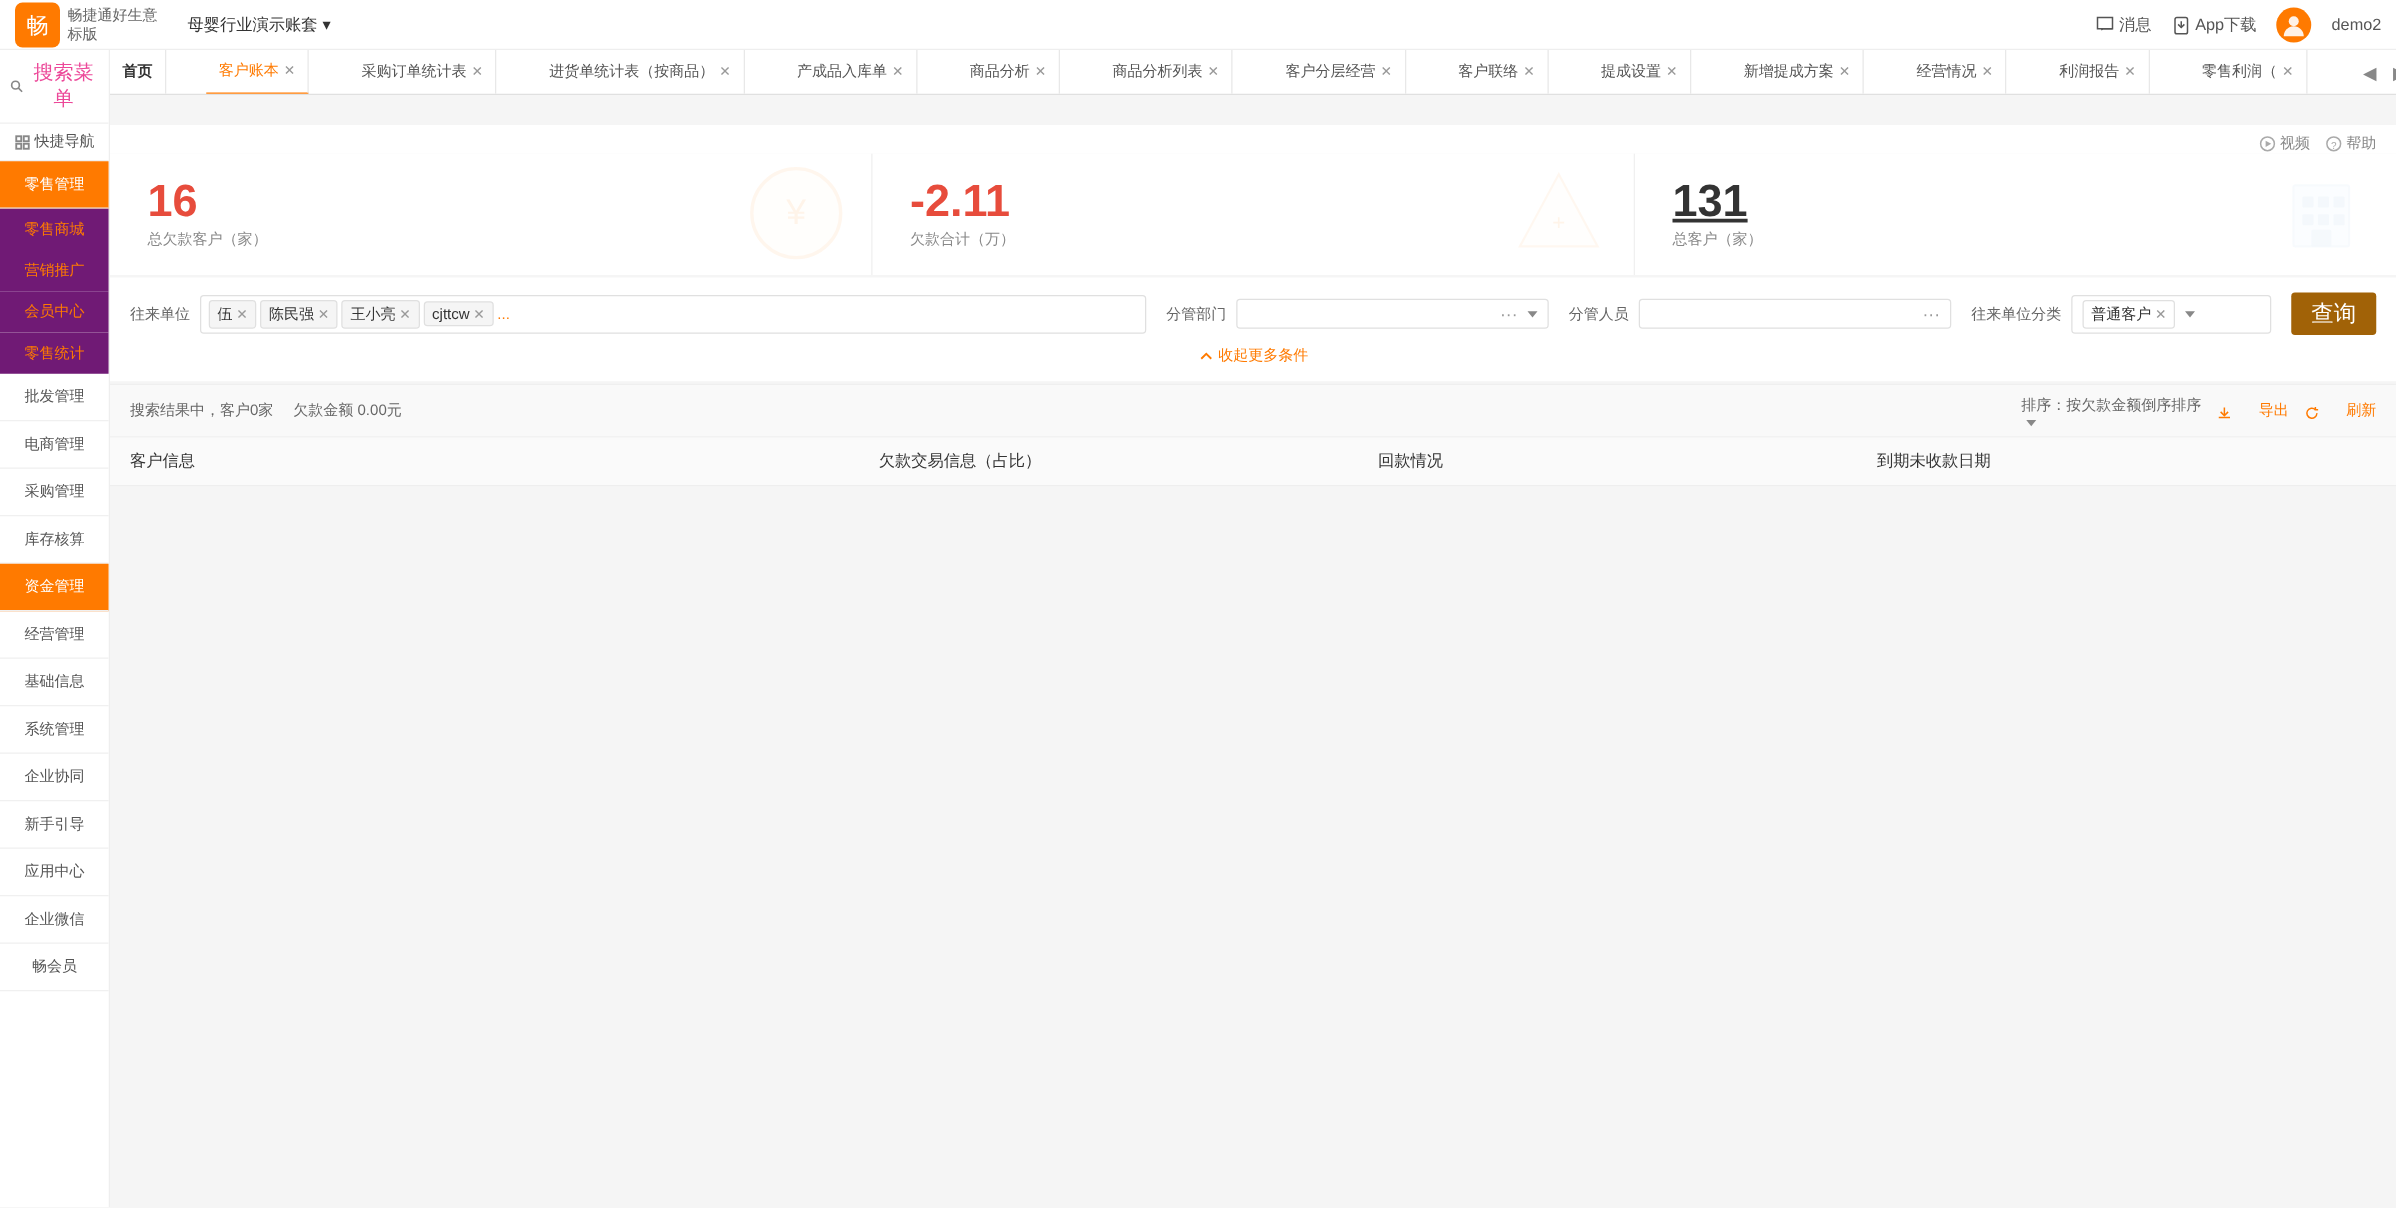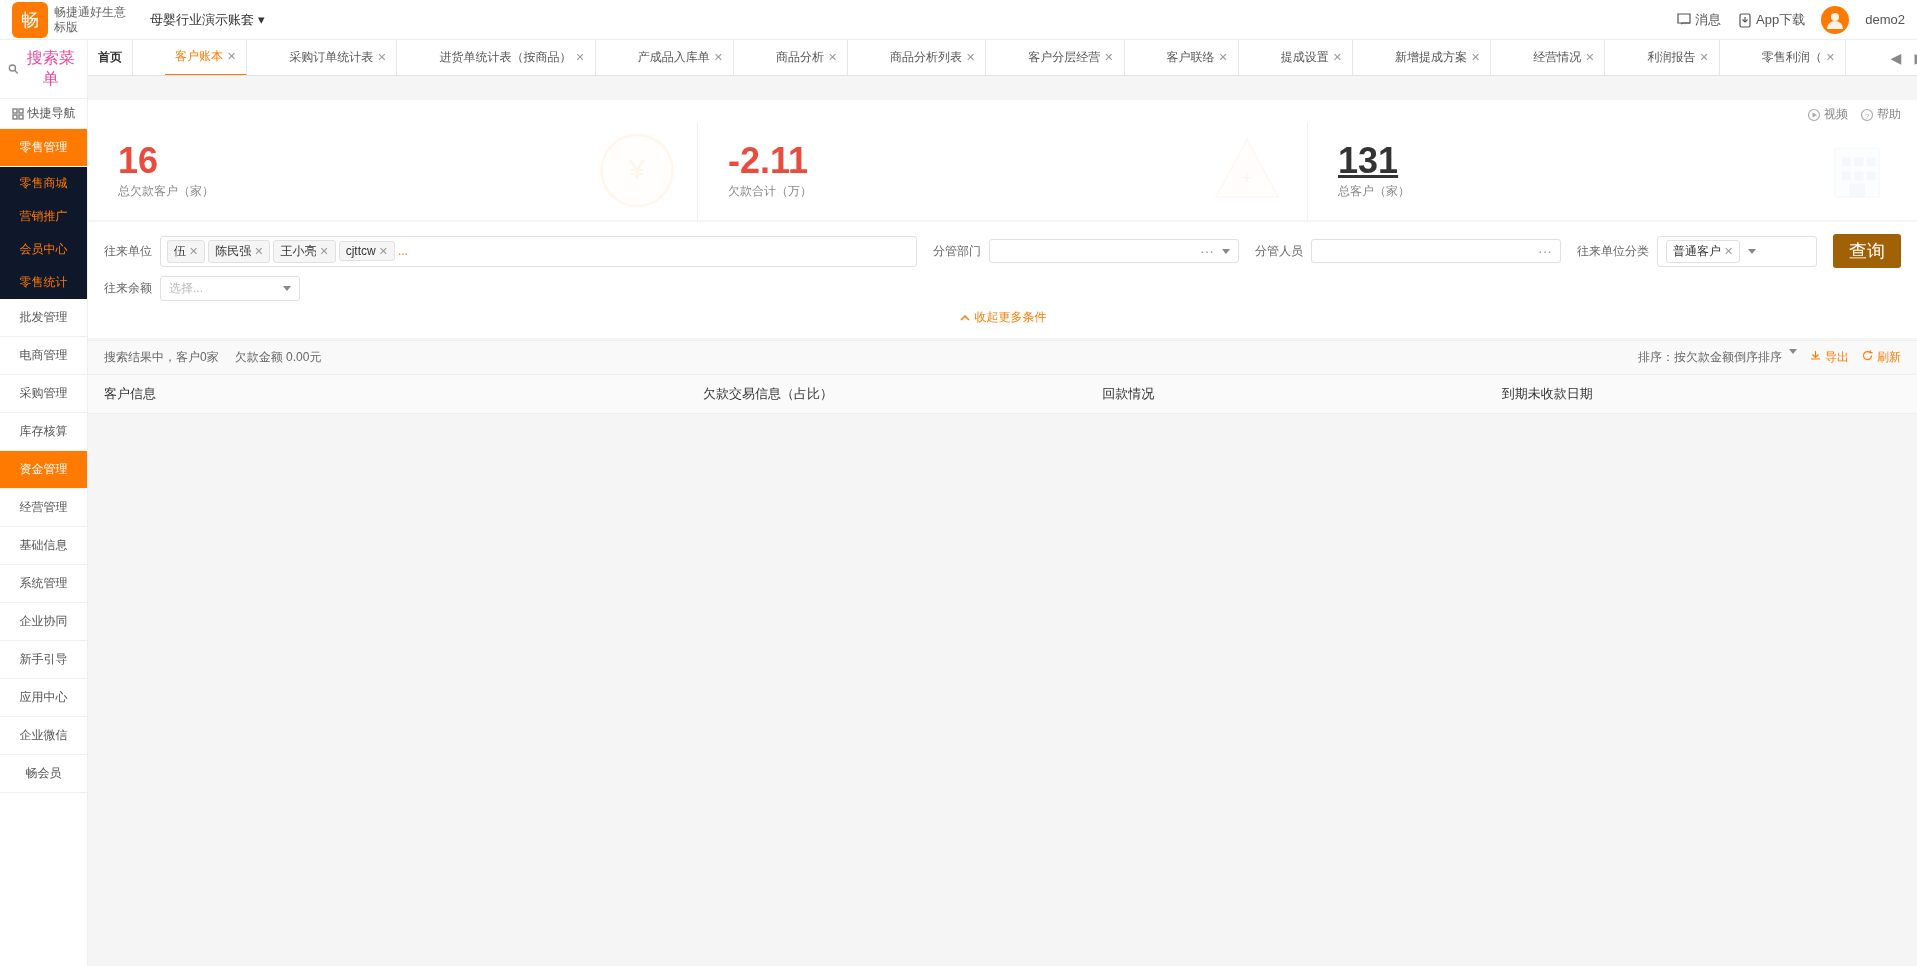--- a/index.html
+++ b/index.html
@@ -18,21 +18,21 @@
 
     
     .main-layout { display: flex; flex: 1; overflow: hidden; }
 
     
     .sidebar { width: 88px; background: #fff; border-right: 1px solid #eee; display: flex; flex-direction: column; overflow-y: auto; flex-shrink: 0; }
     .sidebar-search { padding: 8px; text-align: center; font-size: 16px; color: #ec4899; cursor: pointer; border-bottom: 1px solid #f0f0f0; display: flex; align-items: center; justify-content: center; gap: 4px; }
     .sidebar-nav { padding: 6px; text-align: center; font-size: 12px; color: #555; cursor: pointer; border-bottom: 1px solid #f0f0f0; display: flex; align-items: center; justify-content: center; gap: 4px; }
     .sidebar-item { padding: 10px 6px; text-align: center; font-size: 12px; color: #555; cursor: pointer; border-bottom: 1px solid #f0f0f0; }
     .sidebar-item.active { background: #ff7a00; color: #fff; }
-    .sidebar-sub { padding: 8px 6px; text-align: center; font-size: 12px; color: #ff7a00; cursor: pointer; background: #0f172a; }
+    .sidebar-sub { padding: 8px 6px; text-align: center; font-size: 12px; color: #ff7a00; cursor: pointer; background: #701a75; }
 
     
     .content-area { flex: 1; display: flex; flex-direction: column; overflow: hidden; }
 
     
     .tab-bar { background: #fff; display: flex; align-items: center; border-bottom: 1px solid #e0e0e0; height: 36px; flex-shrink: 0; overflow: hidden; gap: 32px; }
     .tab { display: flex; align-items: center; padding: 0 10px; height: 36px; font-size: 12px; color: #555; cursor: pointer; border-right: 1px solid #e8e8e8; white-space: nowrap; flex-shrink: 0; }
     .tab.active { background: #fff; color: #ff7a00; border-bottom: 2px solid #ff7a00; }
     .tab .tab-close { margin-left: 4px; color: #999; font-size: 11px; cursor: pointer; }
     .tab.home { color: #333; font-weight: bold; }
@@ -61,22 +61,22 @@
     .filter-tag .remove { color: #999; cursor: pointer; font-size: 11px; }
     .filter-more { color: #ff7a00; cursor: pointer; font-size: 12px; }
     .filter-select { display: flex; align-items: center; border: 1px solid #e0e0e0; border-radius: 3px; padding: 3px 8px; font-size: 12px; color: #333; min-width: 150px; cursor: pointer; gap: 4px; background: #fff; }
     .filter-select-wide { min-width: 250px; }
     .collapse-btn { display: flex; align-items: center; gap: 4px; color: #ff7a00; font-size: 12px; cursor: pointer; justify-content: center; margin-top: 4px; }
 
     
     .results-bar { background: #f9f9f9; padding: 8px 16px; display: flex; align-items: center; justify-content: space-between; border-bottom: 1px solid #efefef; border-top: 1px solid #efefef; }
     .results-info { font-size: 12px; color: #666; display: flex; gap: 16px; }
     .results-actions { display: flex; align-items: center; gap: 12px; font-size: 12px; color: #666; }
-    .sort-select { display: flex; align-items: flex-start; gap: 3px; cursor: pointer; }
-    .action-link { display: flex; align-items: flex-start; gap: 3px; cursor: pointer; color: #555; }
+    .sort-select { display: flex; align-items: flex-start; gap: 3px; cursor: pointer; flex-direction: column; }
+    .action-link { display: flex; align-items: flex-end; gap: 21px; cursor: pointer; color: #555; }
 
     
     .table-container { background: #fff; }
     .table-header { display: grid; grid-template-columns: 3fr 2fr 2fr 2fr; padding: 10px 16px; border-bottom: 1px solid #eee; background: #fafafa; }
     .table-header-cell { font-size: 13px; color: #333; font-weight: 500; }
 
     
     .empty-state { display: flex; flex-direction: column; align-items: center; justify-content: center; padding: 80px 0; }
     .empty-icon { width: 100px; height: 100px; opacity: 0.6; }
     .empty-text { font-size: 13px; color: #aaa; margin-top: 12px; }
@@ -342,27 +342,20 @@
             <div class="filter-tag" style="background:#fff;">
               <span>普通客户</span>
               <span class="remove">✕</span>
             </div>
             <span class="chevron"></span>
           </div>
 
           <button class="query-btn" style="margin-left:8px;">查询</button>
         </div>
 
-        <div class="filter-row">
-          <span class="filter-label">往来余额</span>
-          <div class="filter-select" style="min-width:140px;">
-            <span style="color:#bbb;flex:1;">选择...</span>
-            <span class="chevron"></span>
-          </div>
-        </div>
 
         <div class="collapse-btn">
           <svg width="12" height="12" viewBox="0 0 12 12" fill="none" stroke="#ff7a00" stroke-width="1.5">
               <polyline points="2,8 6,4 10,8"></polyline>
             </svg>
           <span>收起更多条件</span>
         </div>
       </div>
 
       <div class="results-bar">

